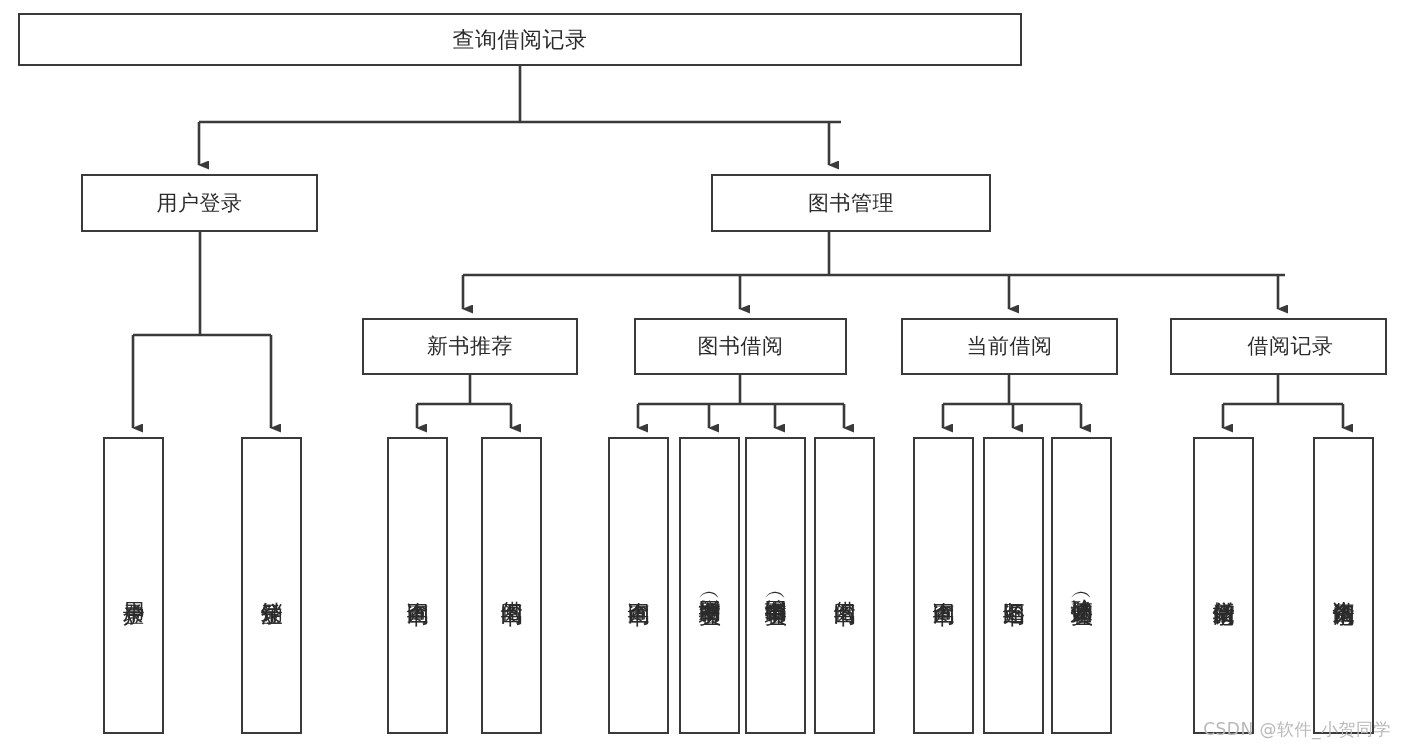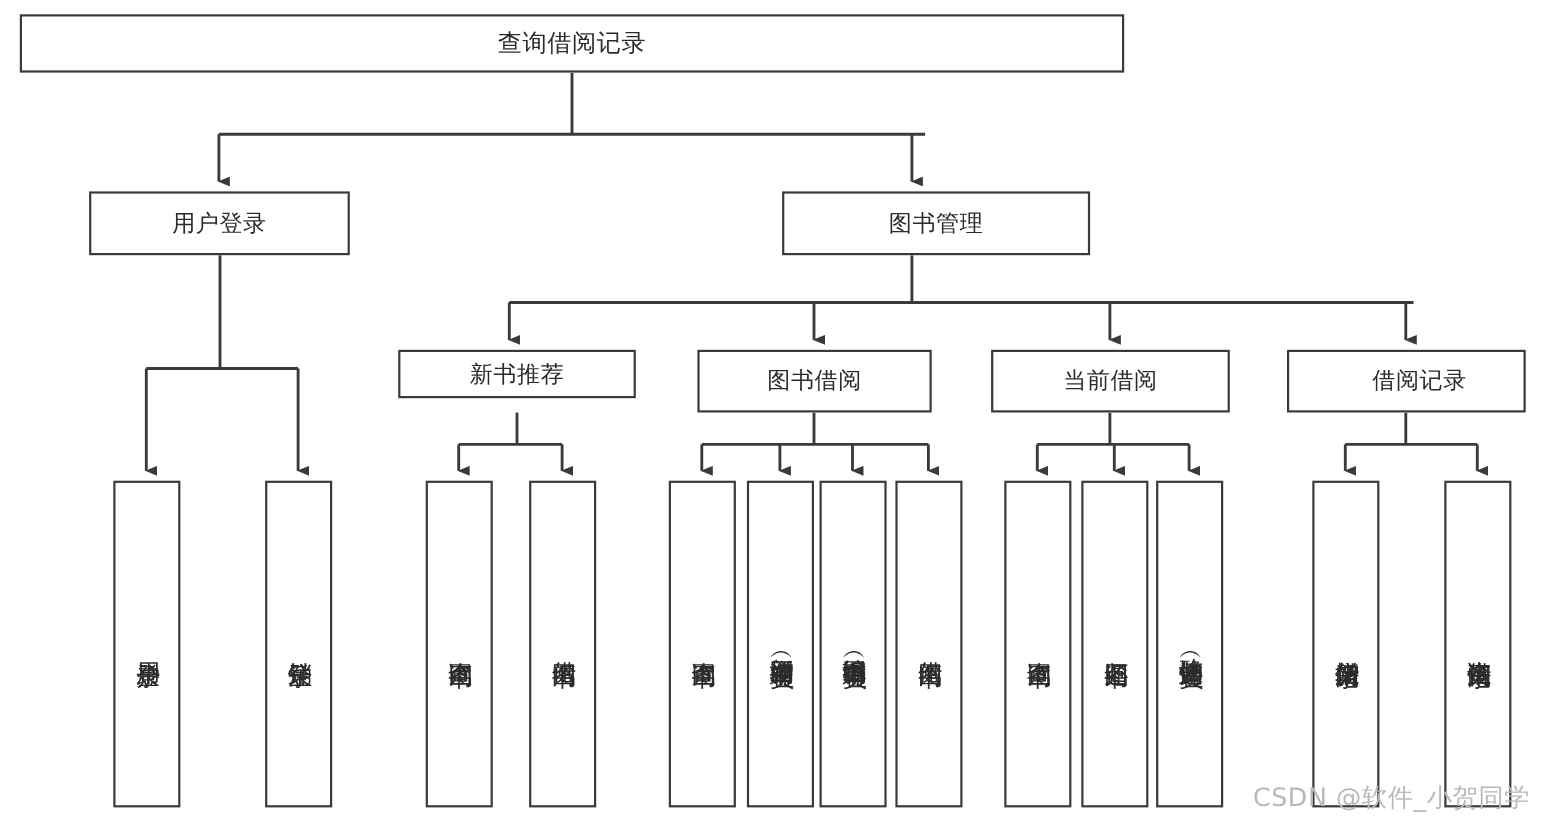--- a/index.html
+++ b/index.html
@@ -51,21 +51,21 @@
     white-space: normal;
     max-height: 100%;
   }
   .node-box.root .node-label {
     font-size: 22px;
   }
   #watermark {
     position: absolute;
     right: 14px;
     bottom: 6px;
-    font-size: 23px;
+    font-size: 17px;
     color: #b9b9b9;
     letter-spacing: 0.5px;
     white-space: nowrap;
     pointer-events: none;
   }
 </style>
 </head>
 <body>
 
 <div id="diagram-root">
@@ -125,21 +125,21 @@
     <span class="node-label">查询借阅记录</span>
   </div>
 
   <div class="node-box" style="left:81px; top:174px; width:237px; height:58px;">
     <span class="node-label">用户登录</span>
   </div>
   <div class="node-box" style="left:711px; top:174px; width:280px; height:58px;">
     <span class="node-label">图书管理</span>
   </div>
 
-  <div class="node-box" style="left:362px; top:318px; width:216px; height:44px;">
+  <div class="node-box" style="left:362px; top:318px; width:216px; height:57px;">
     <span class="node-label">新书推荐</span>
   </div>
   <div class="node-box" style="left:901px; top:318px; width:217px; height:57px;">
     <span class="node-label">当前借阅</span>
   </div>
   <div class="node-box" style="left:634px; top:318px; width:213px; height:57px;">
     <span class="node-label">图书借阅</span>
   </div>
   <div class="node-box" style="left:1170px; top:318px; width:217px; height:57px;padding-left:24px;">
     <span class="node-label">借阅记录</span>

